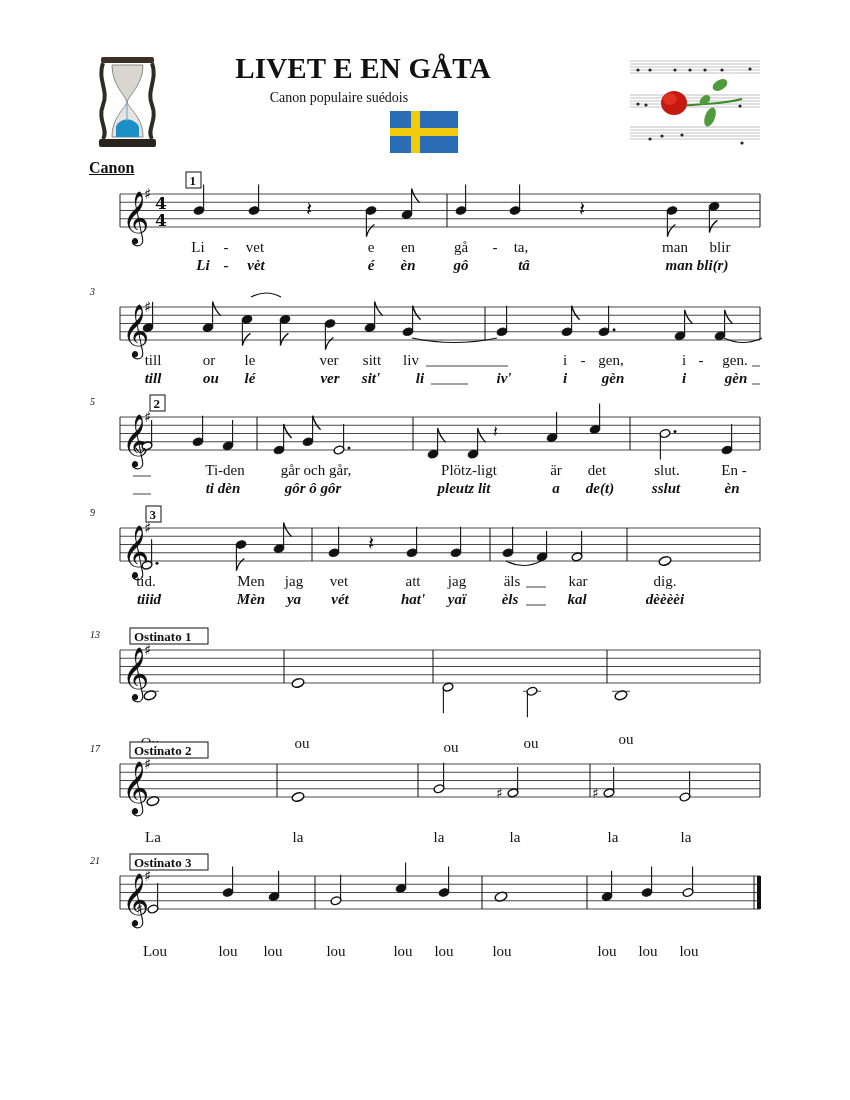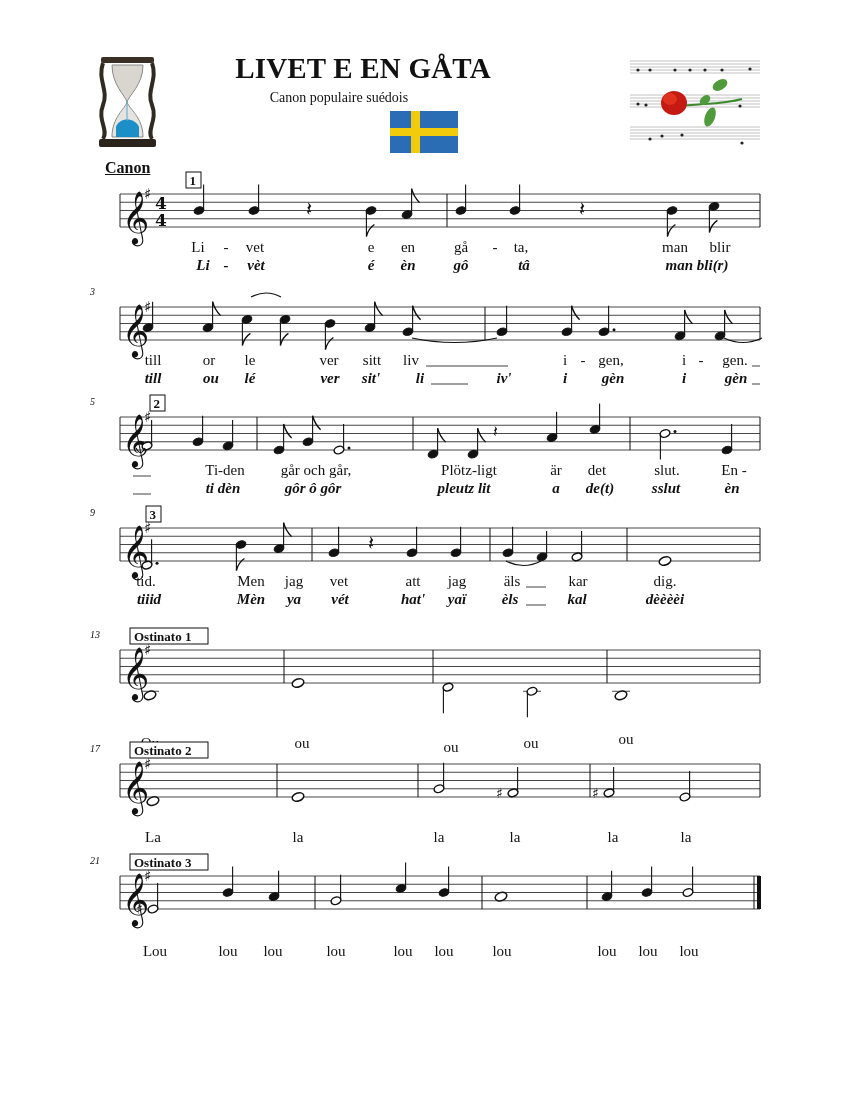--- a/index.html
+++ b/index.html
@@ -1,20 +1,20 @@
 <!DOCTYPE html>
 <html><head>
 <meta charset="utf-8">
 <style>
   html, body { margin:0; padding:0; background:#ffffff; }
   body { width:850px; height:1100px; position:relative; overflow:hidden; font-family:"DejaVu Serif", serif; color:#111; }
   .abs { position:absolute; }
   #title { left:0; width:726px; top:52px; text-align:center; font-family:"Liberation Serif", serif; font-weight:bold; font-size:29px; letter-spacing:0.2px; }
   #subtitle { left:0; width:678px; top:90px; text-align:center; font-family:"Liberation Serif", serif; font-size:14px; }
-  #section-label { left:89px; top:159px; font-family:"Liberation Serif", serif; font-weight:bold; font-size:16px; text-decoration:underline;margin-left:16px; }
+  #section-label { left:89px; top:159px; font-family:"Liberation Serif", serif; font-weight:bold; font-size:16px; text-decoration:underline; }
   svg.system { position:absolute; left:0; width:850px; overflow:visible; }
   .lyr { font-family:"Liberation Serif", serif; font-size:15px; fill:#111; }
   .lyr2 { font-family:"Liberation Serif", serif; font-size:15px; font-weight:bold; font-style:italic; fill:#111; }
   .mnum { font-family:"Liberation Serif", serif; font-size:10px; font-style:italic; fill:#111; }
   .mark { font-family:"Liberation Serif", serif; font-size:13px; font-weight:bold; fill:#111; }
 </style>
 </head>
 <body>
 
 <div class="abs" style="left:95px;top:55px;width:65px;height:95px;">

